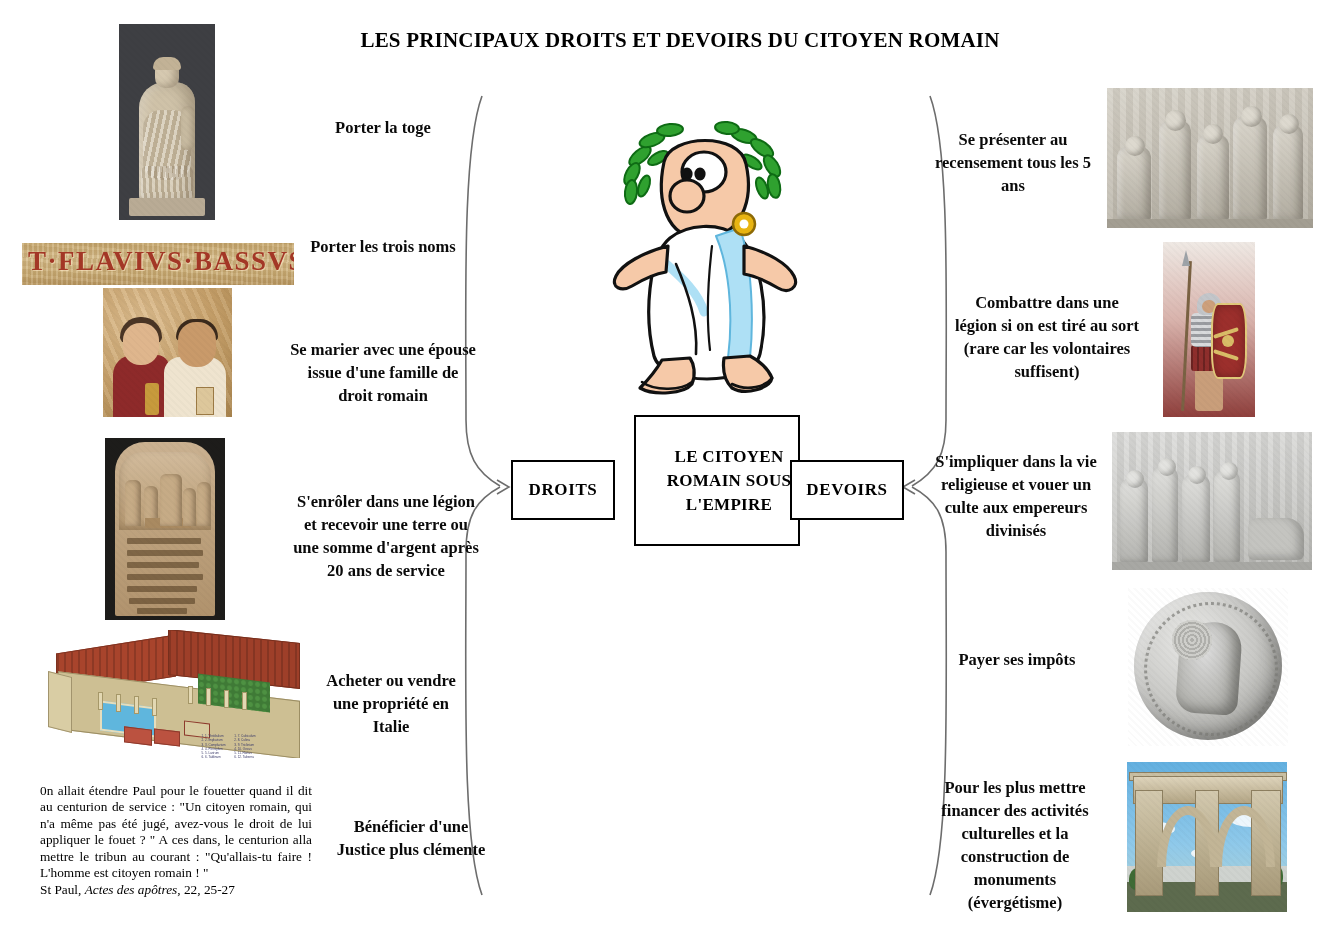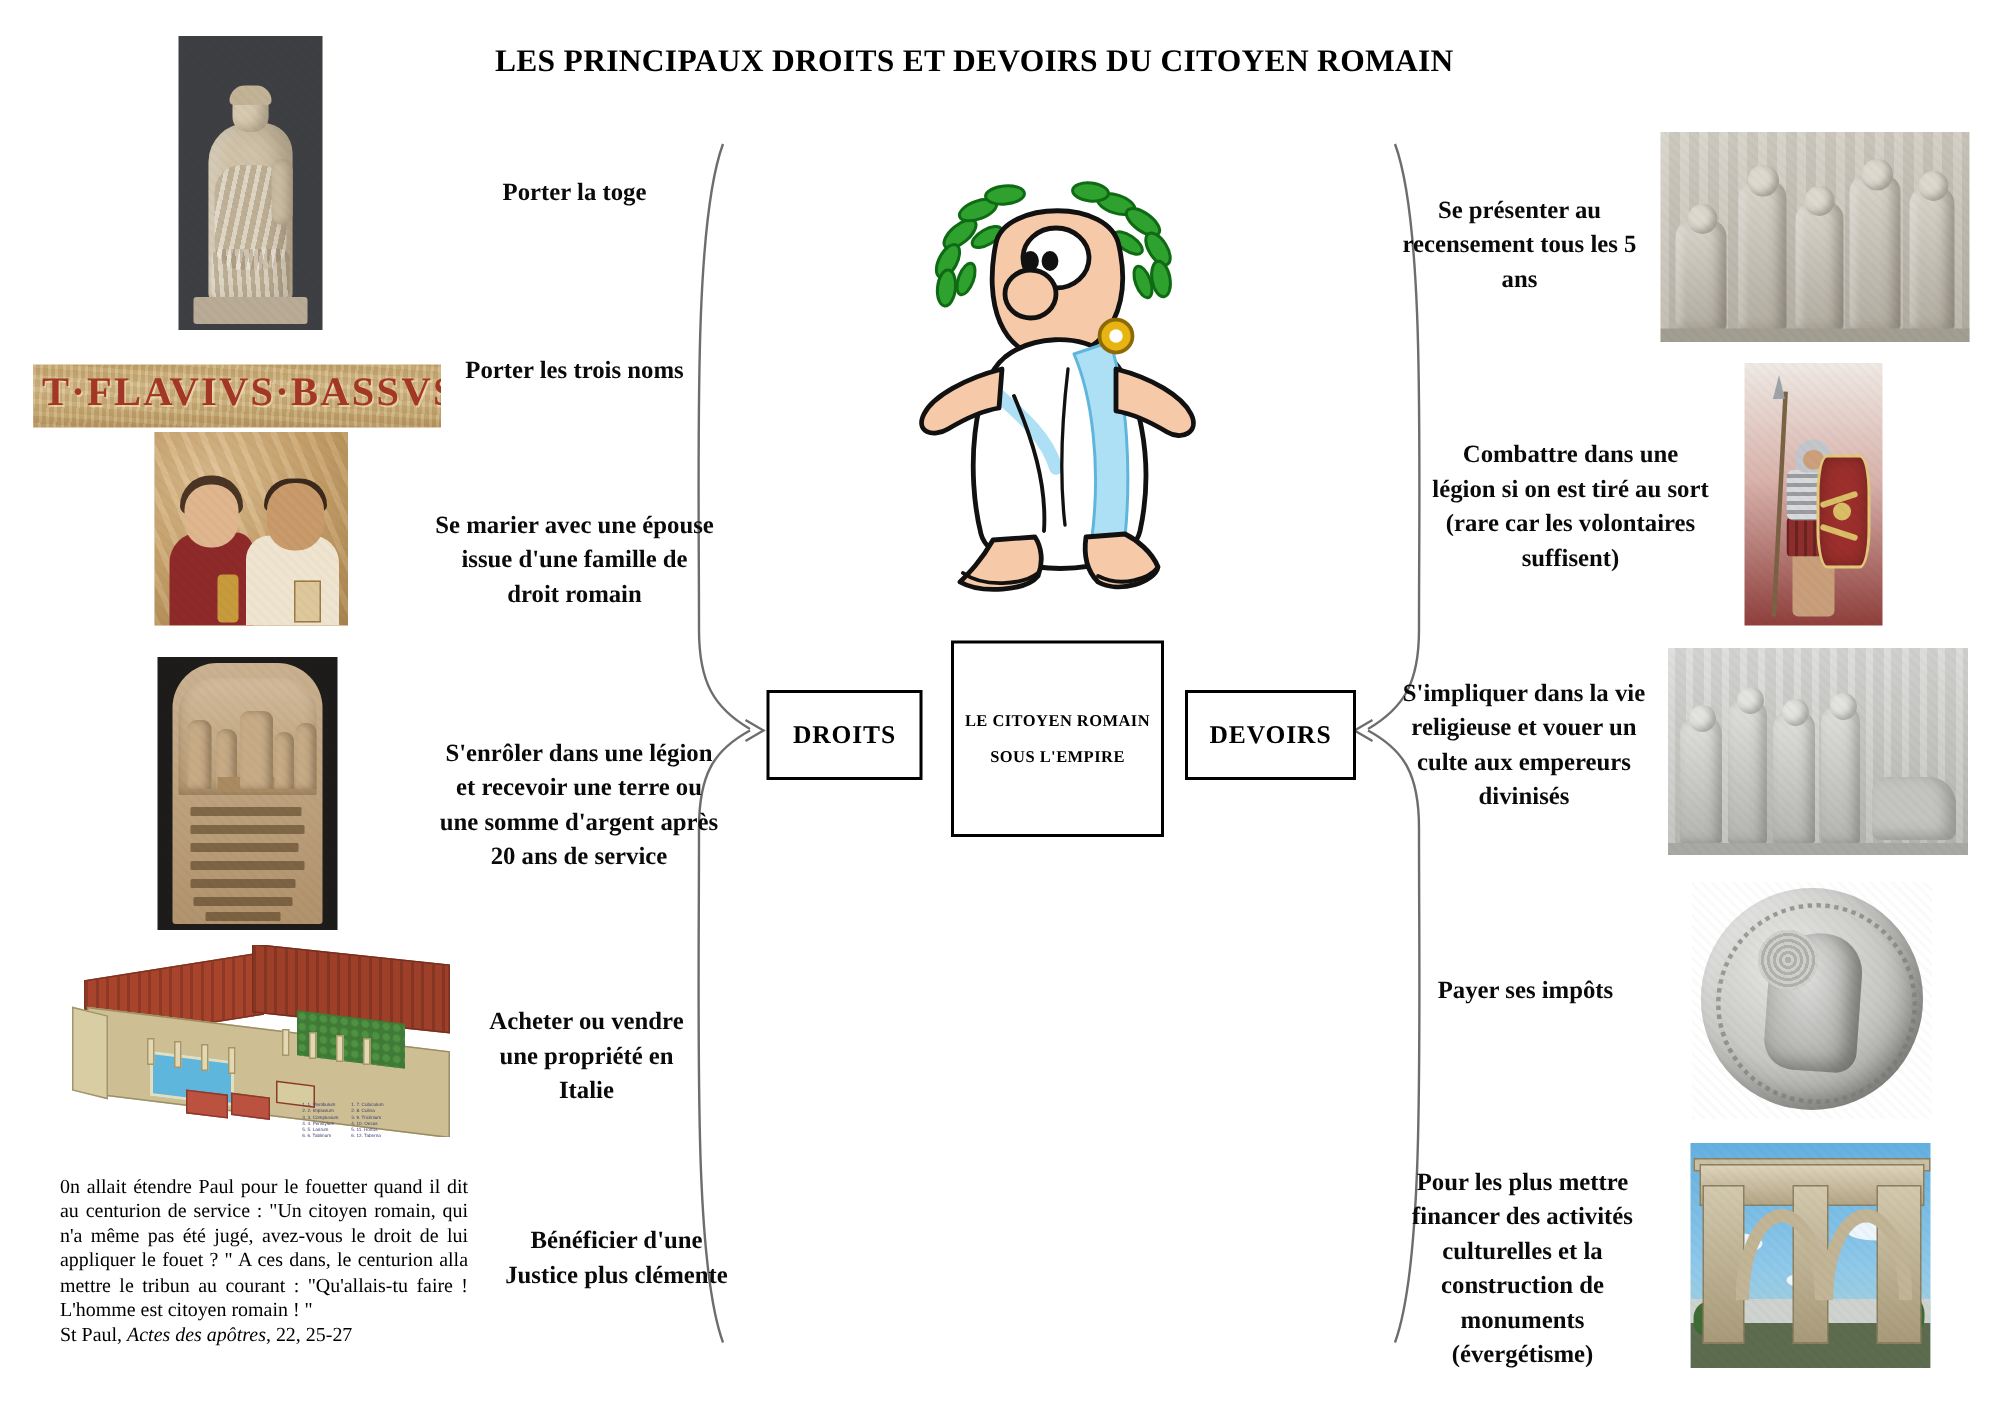--- a/index.html
+++ b/index.html
@@ -6,41 +6,41 @@
   body{
     width:1339px;height:945px;background:#ffffff;
     font-family:"Liberation Serif", serif;
     position:relative;overflow:hidden;
   }
   .stage{position:absolute;left:0;top:0;width:1339px;height:945px;}
   .abs{position:absolute;}
 
   
   #title{
-    left:330px;top:28px;width:700px;text-align:left;
+    left:330px;top:28px;width:700px;text-align:center;
     font-size:21px;font-weight:bold;letter-spacing:.2px;color:#000;
     font-family:"Liberation Serif", serif;
   }
 
   
   .branch-text{
     font-family:"Liberation Serif", serif;
     font-weight:bold;font-size:16.5px;line-height:23px;
     color:#0a0a0a;text-align:center;
   }
 
   
   .cbox{
     border:2.5px solid #000;background:#fff;
     display:flex;align-items:center;justify-content:center;
     text-align:center;font-weight:bold;font-family:"Liberation Serif", serif;
   }
   #box-droits{left:511px;top:460px;width:100px;height:56px;font-size:17px;letter-spacing:.6px;}
   #box-devoirs{left:790px;top:460px;width:110px;height:56px;font-size:17px;letter-spacing:.6px;}
-  #box-center{left:634px;top:427px;width:138px;height:127px;font-size:11px;line-height:24px;letter-spacing:.3px;}
+  #box-center{left:634px;top:415px;width:138px;height:127px;font-size:17px;line-height:24px;letter-spacing:.3px;padding-left:24px;}
 
   
   #quote-block{
     left:40px;top:783px;width:272px;
     font-family:"Liberation Serif", serif;font-size:13.3px;line-height:16.4px;
     color:#000;text-align:justify;
   }
   #quote-src{margin-top:1px;text-align:left;font-size:13.3px;}
   #quote-src i{font-style:italic;}
 

